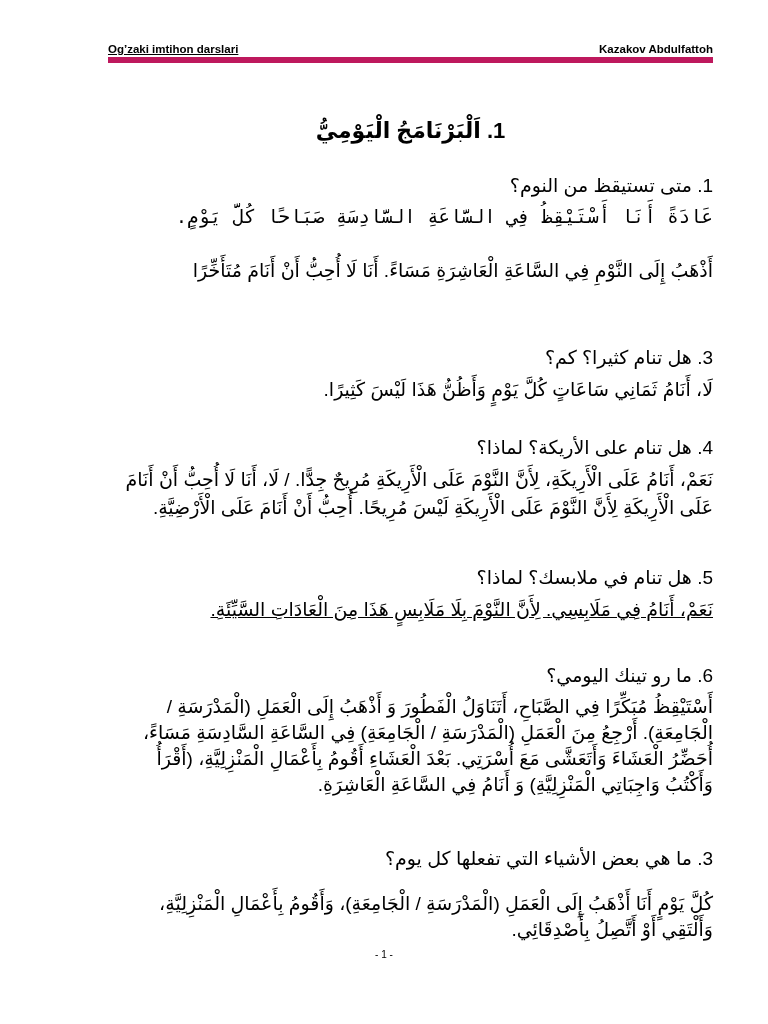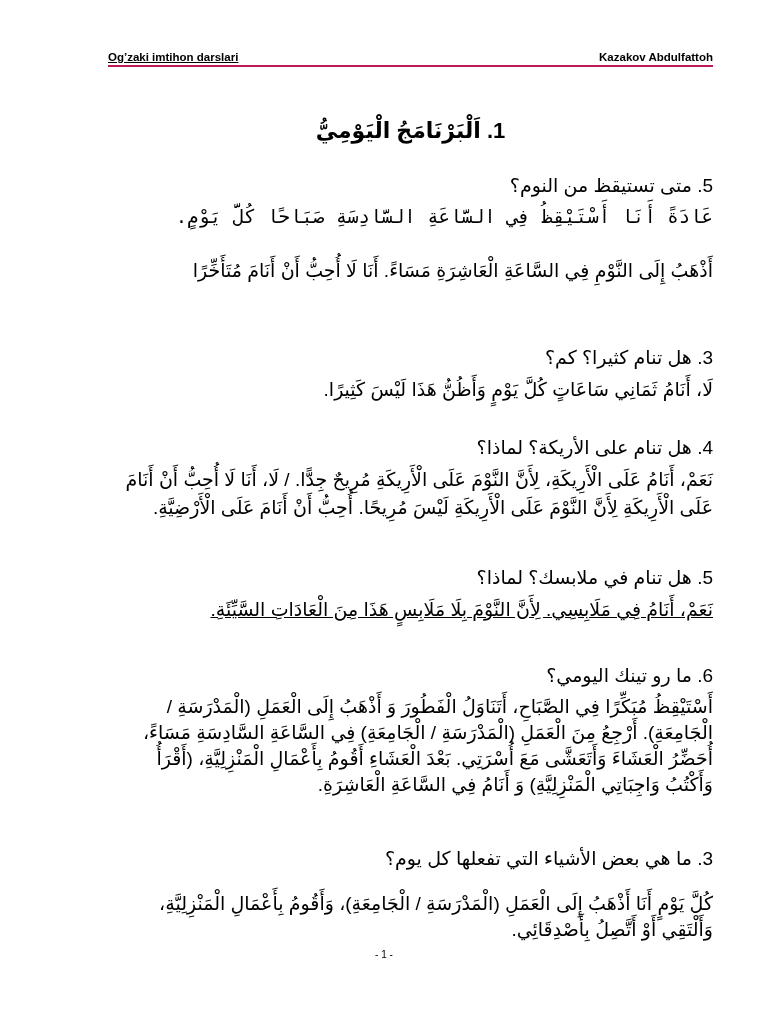--- a/index.html
+++ b/index.html
@@ -11,24 +11,24 @@
       width: 768px;
       height: 1024px;
       position: relative;
       overflow: hidden;
       font-family: "Liberation Sans", "DejaVu Sans", sans-serif;
       color: #000000;
     }
     .page-header {
       position: absolute;
       left: 108px;
-      top: 50px;
+      top: 42px;
       width: 605px;
       height: 15px;
-      border-bottom: 2px solid #be185d;
+      border-bottom: 6px solid #be185d;
       font-family: "Liberation Sans", "DejaVu Sans", sans-serif;
       font-size: 11.5px;
       font-weight: bold;
       line-height: 15px;
     }
     .page-header .left {
       position: absolute;
       left: 0;
       top: 0;
       text-decoration: underline;
@@ -88,21 +88,21 @@
 
 <div class="page-header">
   <span class="left">Og’zaki imtihon darslari</span>
   <span class="right">Kazakov Abdulfattoh</span>
 </div>
 
 <div class="title">1. اَلْبَرْنَامَجُ الْيَوْمِيُّ</div>
 
 <div class="content">
   <div class="qa" style="top:172px;">
-    <div class="question">5.  متى تستيقظ من النوم؟</div>
+    <div class="question">1.  متى تستيقظ من النوم؟</div>
     <div class="answer" style="margin-top:4px;font-family:Liberation Mono, monospace;">عَادَةً أَنَا أَسْتَيْقِظُ فِي السَّاعَةِ السَّادِسَةِ صَبَاحًا كُلَّ يَوْمٍ.</div>
   </div>
 
   <div class="qa" style="top:258px;">
     <div class="answer" style="line-height:26px;">أَذْهَبُ إِلَى النَّوْمِ فِي السَّاعَةِ الْعَاشِرَةِ مَسَاءً. أَنَا لَا أُحِبُّ أَنْ أَنَامَ مُتَأَخِّرًا</div>
   </div>
 
   <div class="qa" style="top:344px;">
     <div class="question">3. هل تنام كثيرا؟ كم؟</div>
     <div class="answer" style="margin-top:4px;">لَا، أَنَامُ ثَمَانِي سَاعَاتٍ كُلَّ يَوْمٍ وَأَظُنُّ هَذَا لَيْسَ كَثِيرًا.</div>

